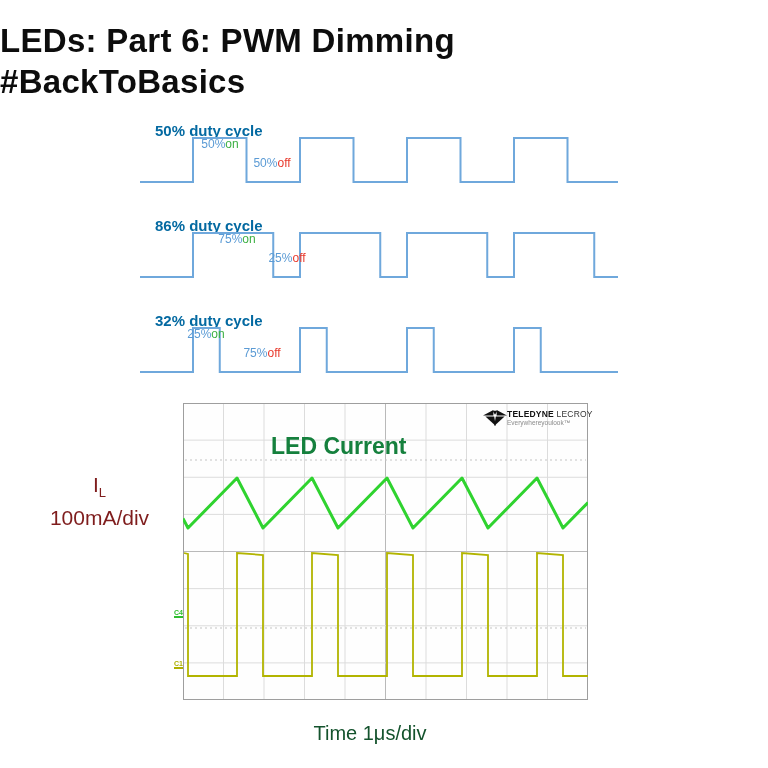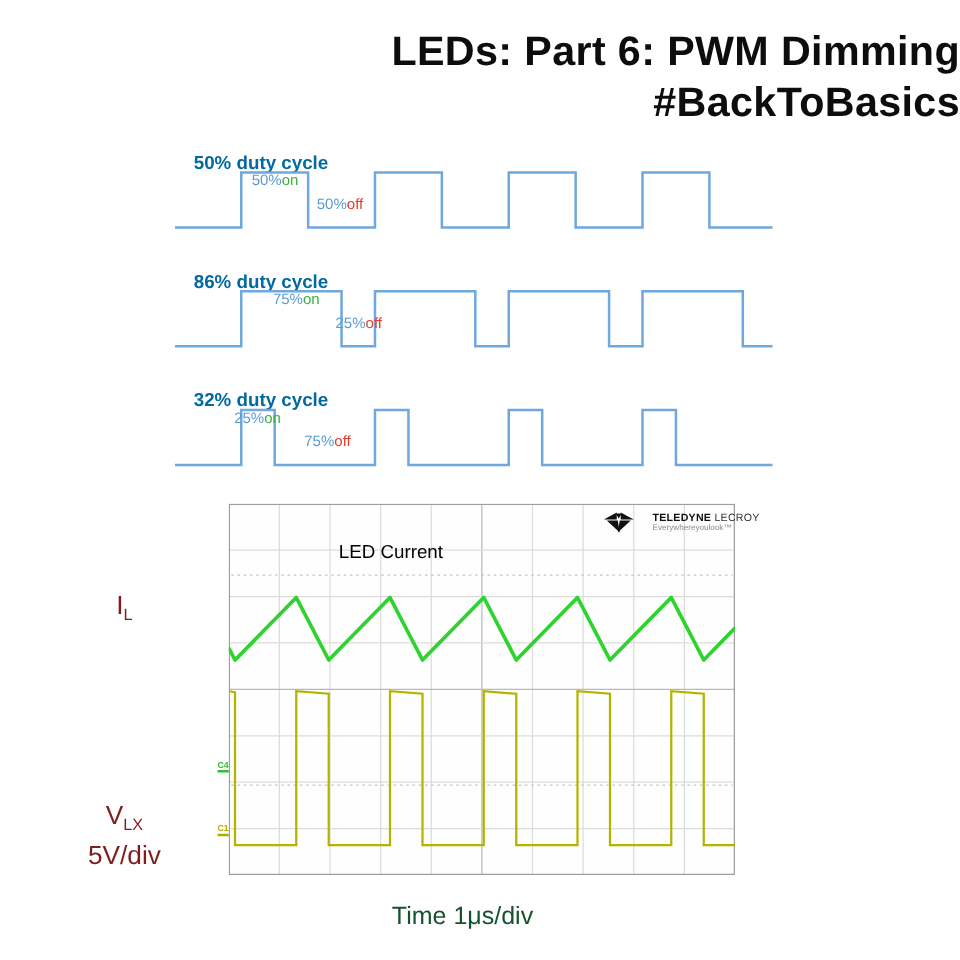--- a/index.html
+++ b/index.html
@@ -1,39 +1,39 @@
 <!DOCTYPE html>
 <html><head>
 <meta charset="utf-8">
 <style>
   html,body{margin:0;padding:0;background:#fff;}
   .page{position:relative;width:768px;height:768px;background:#ffffff;overflow:hidden;
         font-family:"Liberation Sans","DejaVu Sans",sans-serif;}
 
   
-  .title-block{position:absolute;top:20px;left:0;width:768px;text-align:right;
+  .title-block{position:absolute;top:20px;left:0;width:768px;text-align:left;
                font-weight:bold;font-size:33px;line-height:41px;color:#0d0d0d;letter-spacing:.3px;}
 
   
   .pwm-sec{position:absolute;left:140px;width:478px;height:92px;}
   .pwm-sec.p0{top:110px}.pwm-sec.p1{top:205px}.pwm-sec.p2{top:300px}
   .pwm-head{position:absolute;left:15px;top:0;font-size:15px;font-weight:bold;color:#0369a1;white-space:nowrap;}
   .pwm-svg{position:absolute;left:0;top:24px;width:478px;height:54px;overflow:visible;}
   .wave-lbl{position:absolute;transform:translateX(-50%);display:flex;flex-direction:row;
             align-items:center;font-size:12px;line-height:11px;white-space:nowrap;}
   .on-grp{top:29px}.off-grp{top:48px}
   .pct{color:#5b9bd5}
   .w-on{color:#3cb043}
   .w-off{color:#e8392c}
 
   
   .scope-sec{position:absolute;left:183px;top:403px;width:405px;height:297px;}
   #scope-svg{position:absolute;left:0;top:0;width:405px;height:297px;}
-  .scope-title{position:absolute;left:88px;top:30px;font-size:15px;font-weight:normal;color:#000000;}
-  .logo{position:absolute;left:300px;top:4px;display:flex;align-items:center;gap:15px;}
+  .scope-title{position:absolute;left:88px;top:30px;font-size:23px;font-weight:bold;color:#15803d;}
+  .logo{position:absolute;left:300px;top:4px;display:flex;align-items:center;gap:0;}
   .logo-brand{font-size:8.5px;color:#111;letter-spacing:.2px;white-space:nowrap;line-height:10px;}
   .logo-brand .b1{font-weight:bold;}
   .logo-brand .b2{font-weight:normal;color:#333;}
   .logo-tag{font-size:6.5px;color:#8a8a8a;line-height:8px;white-space:nowrap;}
   .ch{position:absolute;font-size:7px;line-height:7px;font-weight:bold;}
   .ch-c4{left:-9px;top:206px;color:#2fbf2f;border-bottom:2px solid #2fbf2f;}
   .ch-c1{left:-9px;top:257px;color:#aeb000;border-bottom:2px solid #aeb000;}
 
   
   .meas{position:absolute;left:37px;width:125px;text-align:center;
@@ -143,20 +143,17 @@
         </div>
         <div class="logo-tag">Everywhereyoulook™</div>
       </div>
     </div>
     <span class="ch ch-c4">C4</span>
     <span class="ch ch-c1">C1</span>
   </section>
 
   <div class="meas meas-i">
     <div><span>I</span><sub>L</sub></div>
-  </div>
-  <div class="meas meas-v">
-    <div><span>V</span><sub>LX</sub></div>
-    <div>5V/div</div>
+    <div>100mA/div</div>
   </div>
   <div class="time-label">Time 1μs/div</div>
 
 </div>
 
 </body></html>

